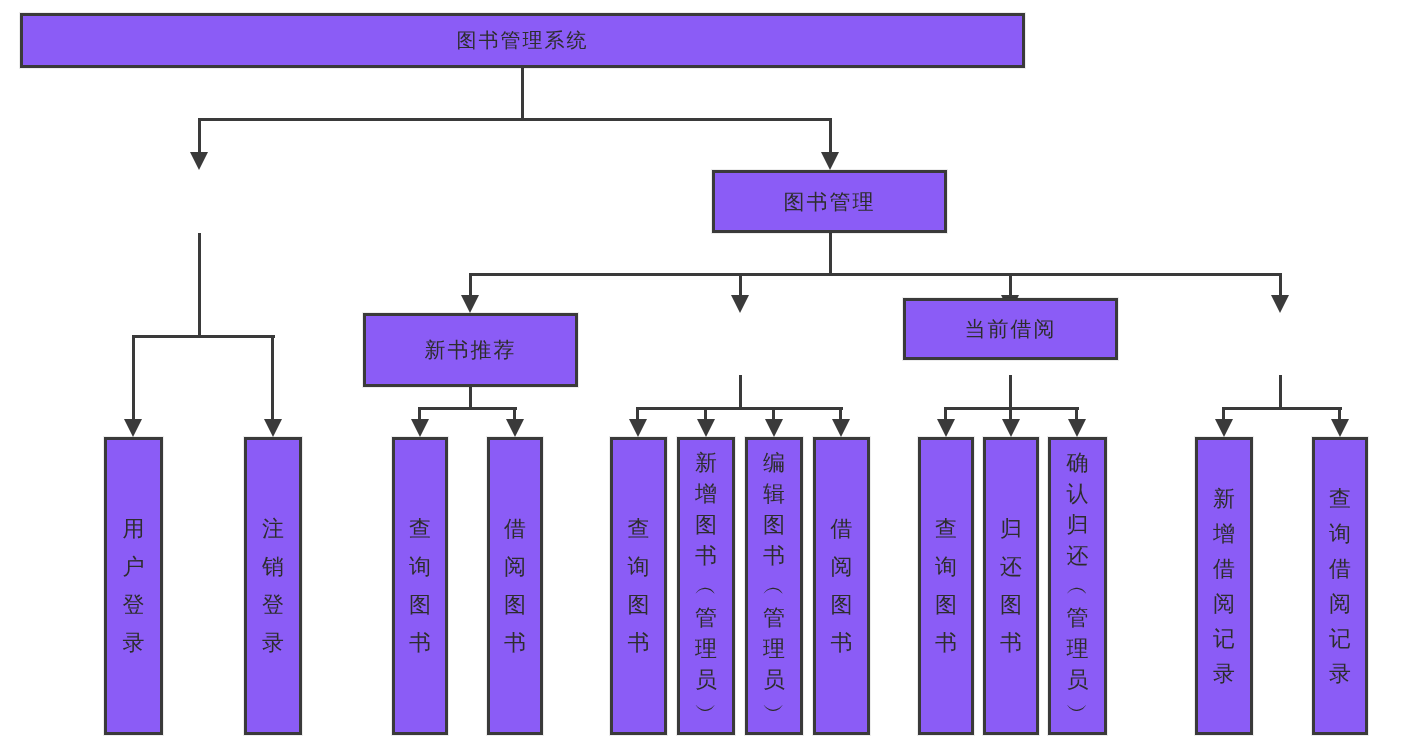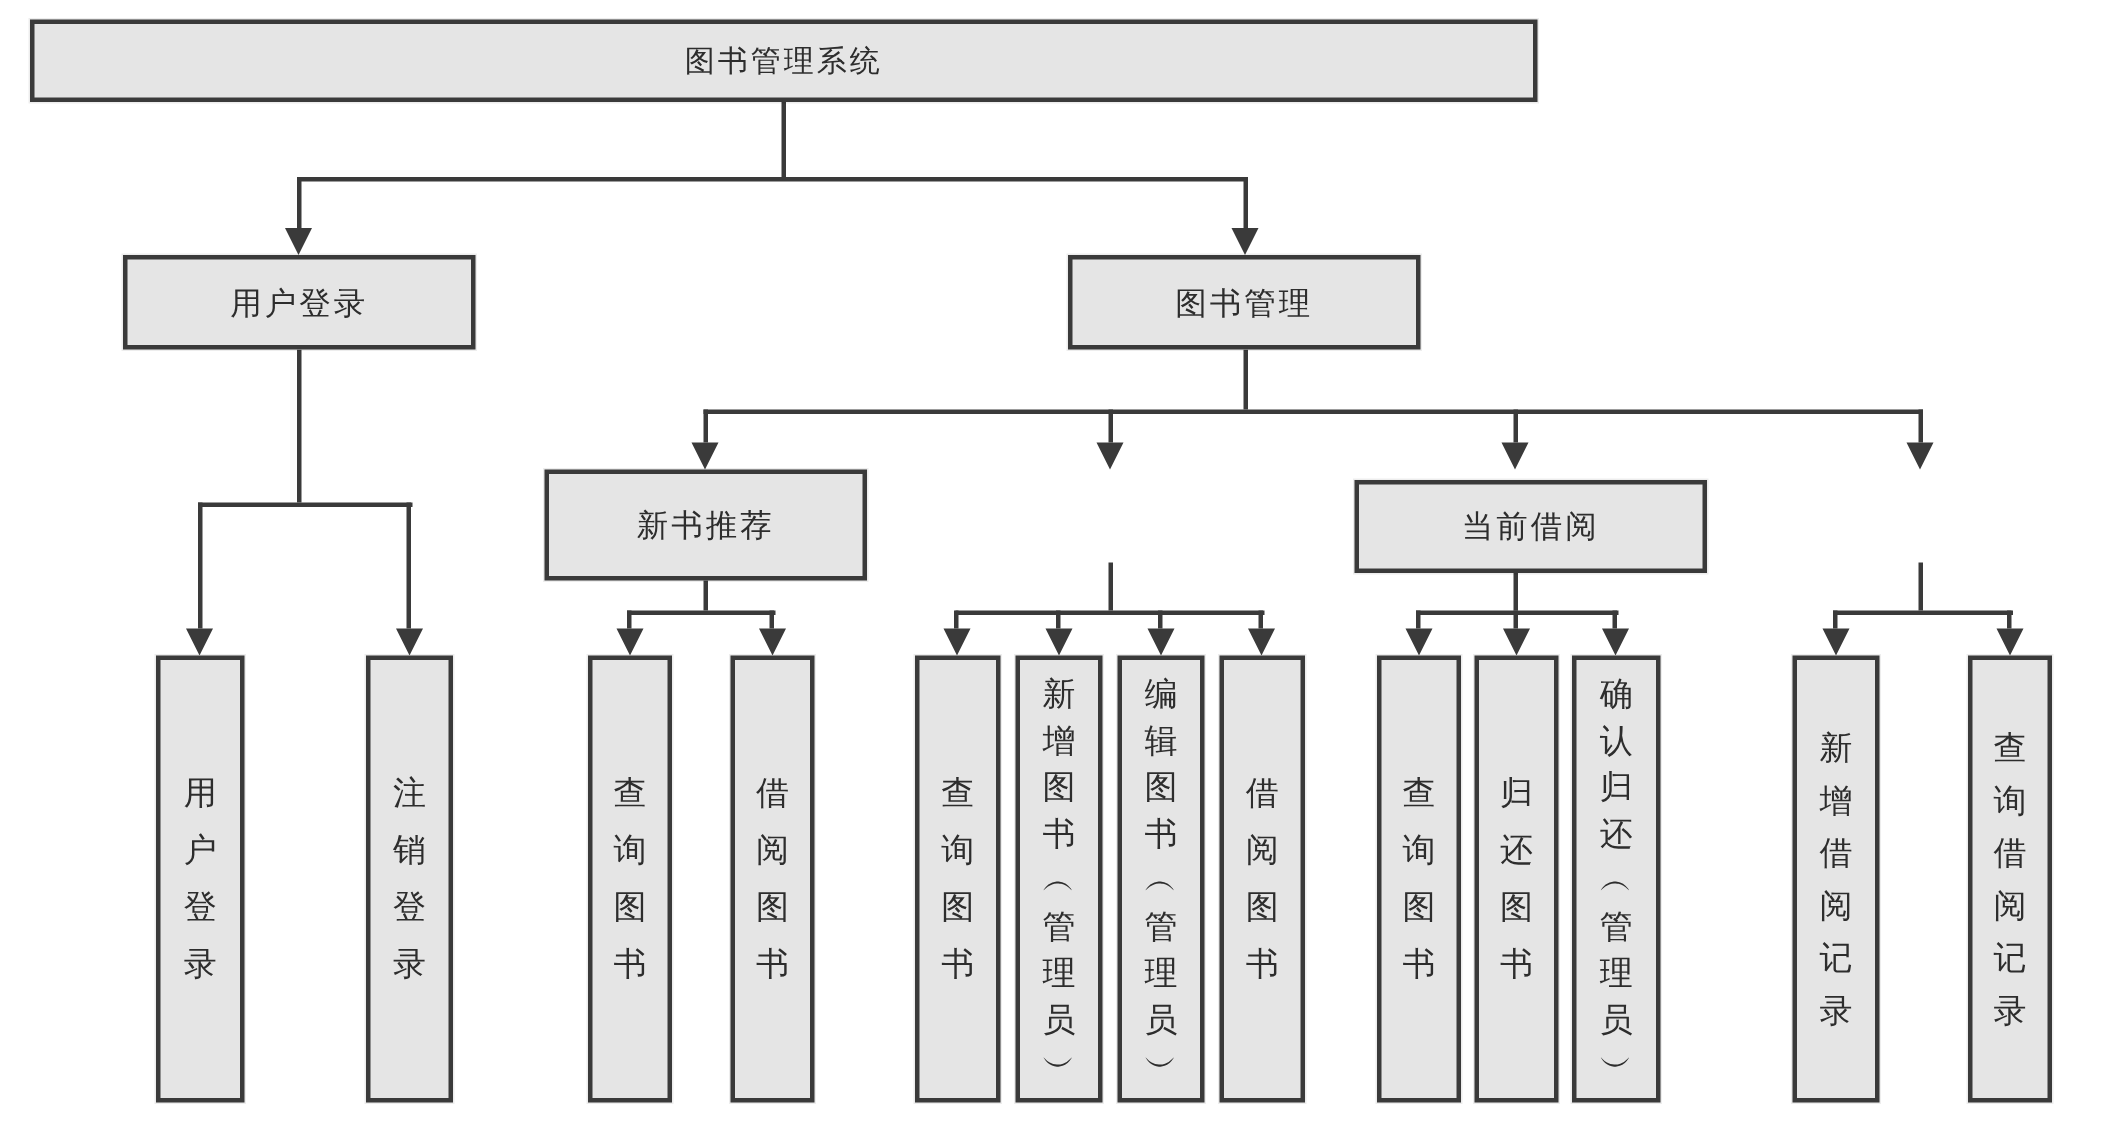--- a/index.html
+++ b/index.html
@@ -5,21 +5,21 @@
   :root{
     --line:#3a3a3a;
     --text:#2d2d2d;
     --watermark:#a0a0a0;
     --background:#ffffff;
   }
   html,body{margin:0;padding:0;background:var(--background);}
   body{font-family:"Liberation Sans","DejaVu Sans",sans-serif;}
   .canvas{position:relative;width:1405px;height:747px;background:var(--background);overflow:hidden;}
   .node{
-    position:absolute;box-sizing:border-box;background:#e5e5e5;
+    position:absolute;box-sizing:border-box;background:#8b5cf6;
     border:3px solid var(--line);
     box-shadow:0 0 0 1px rgba(0,0,0,0.07);
     display:flex;align-items:center;justify-content:center;
     font-size:21px;color:var(--text);letter-spacing:2px;z-index:2;
   }
   .node.top{font-size:20px;}
   .node.leaf{flex-direction:column;font-size:22px;letter-spacing:0;}
   .vchar{display:block;text-align:center;}
   .hline{position:absolute;height:3px;background:var(--line);z-index:1;}
   .vline{position:absolute;width:3px;background:var(--line);z-index:1;}
@@ -33,25 +33,24 @@
     color:var(--watermark);opacity:.85;z-index:5;letter-spacing:.5px;white-space:nowrap;
   }
 </style>
 </head>
 <body>
 
 <div class="canvas">
 
   <div class="node top" style="left:20px;top:13px;width:1005px;height:55px">图书管理系统</div>
 
-  <div class="node" style="left:82px;top:170px;width:235px;height:63px">用户登录</div>
   <div class="node" style="left:712px;top:170px;width:235px;height:63px">图书管理</div>
 
   <div class="node" style="left:363px;top:313px;width:215px;height:74px">新书推荐</div>
-  <div class="node" style="left:903px;top:320px;width:235px;height:62px">当前借阅</div>
+  <div class="node" style="left:903px;top:298px;width:215px;height:62px">当前借阅</div>
 
   <div class="node leaf vtext" style="left:104px;top:437px;width:59px;height:298px">
       <span class="vchar" style="line-height: 38px;">用</span>
       <span class="vchar" style="line-height: 38px;">户</span>
       <span class="vchar" style="line-height: 38px;">登</span>
       <span class="vchar" style="line-height: 38px;">录</span>
     </div>
   <div class="node leaf vtext" style="left:244px;top:437px;width:58px;height:298px">
       <span class="vchar" style="line-height: 38px;">注</span>
       <span class="vchar" style="line-height: 38px;">销</span>

